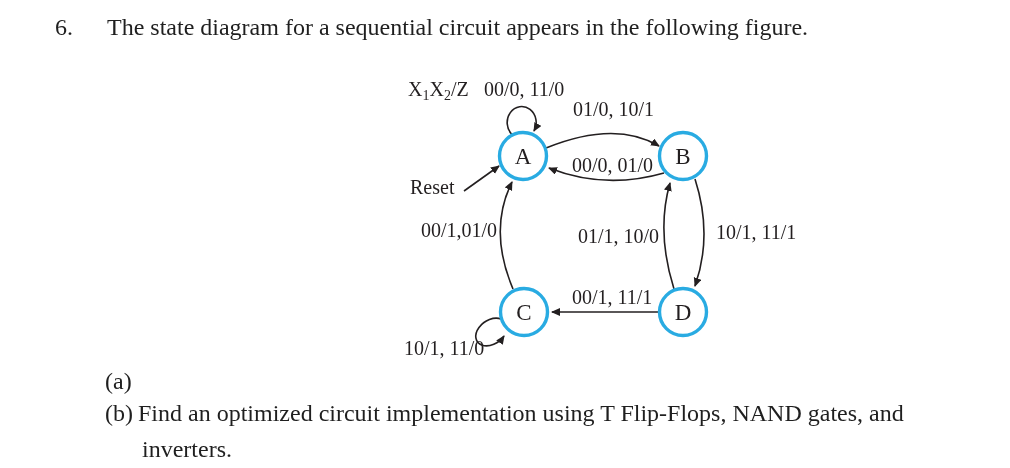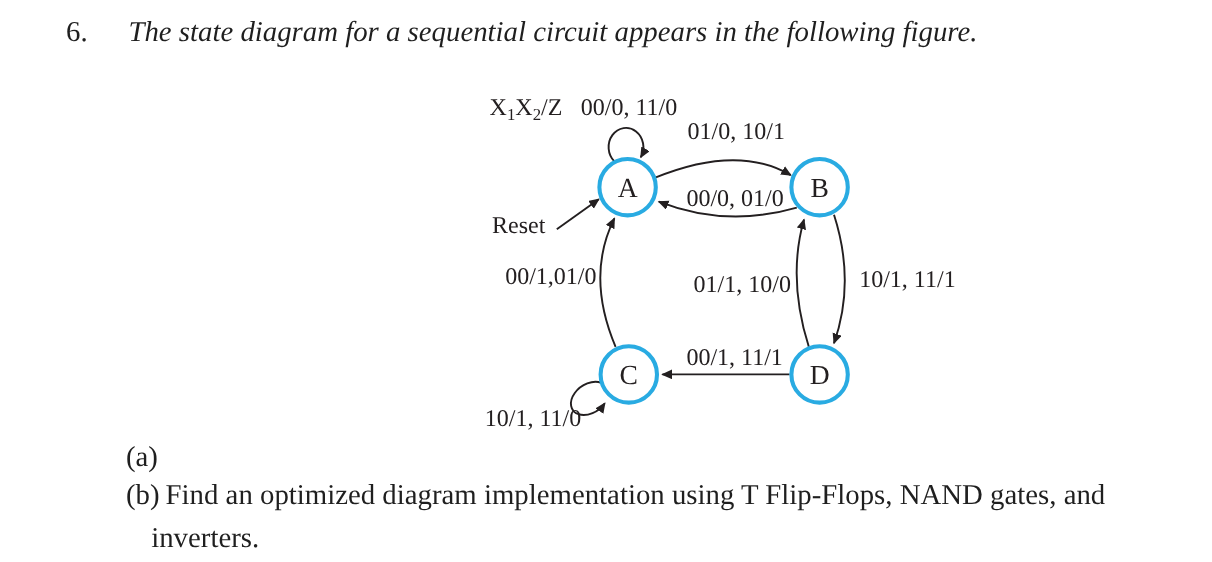--- a/index.html
+++ b/index.html
@@ -19,21 +19,21 @@
   .state-letter{font-size:23px;text-anchor:middle;}
   .edge{fill:none;stroke:#231f20;stroke-width:1.6;}
   .state-circle{fill:#ffffff;stroke:#29abe2;stroke-width:3.4;}
 </style>
 </head>
 <body>
 
 <div class="page">
 
   <span class="abs ptext" style="left:55px;top:14px;">6.</span>
-  <span class="abs ptext" style="left:107px;top:14px;font-style:italic;">The state diagram for a sequential circuit appears in the following figure.</span>
+  <span class="abs ptext" style="left:107px;top:14px;">The state diagram for a sequential circuit appears in the following figure.</span>
 
   <svg class="abs" style="left:0;top:0;" width="1010" height="468" viewBox="0 0 1010 468">
     <defs>
       <marker id="arw" markerWidth="11" markerHeight="9" refX="8" refY="4" orient="auto" markerUnits="userSpaceOnUse">
         <path d="M0,0 L9,4 L0,8 z" fill="#231f20"></path>
       </marker>
     </defs>
 
     <path class="edge" d="M 512 134.5 A 14.5 16 0 1 1 534 131" marker-end="url(#arw)"></path>
     <path class="edge" d="M 546 148 Q 615 120 659 146" marker-end="url(#arw)"></path>
@@ -71,16 +71,16 @@
     </g>
     <g>
       <circle class="state-circle" cx="683" cy="312" r="23.5"></circle>
       <text class="state-letter" x="683" y="320">D</text>
     </g>
   </svg>
 
   <span class="abs ptext" style="left:105px;top:368px;">(a)</span>
 
   <span class="abs ptext" style="left:105px;top:400px;">(b)</span>
-  <span class="abs ptext" style="left:138px;top:400px;">Find an optimized diagram implementation using T Flip-Flops, NAND gates, and</span>
-  <span class="abs ptext" style="left:126px;top:436px;">inverters.</span>
+  <span class="abs ptext" style="left:138px;top:400px;">Find an optimized circuit implementation using T Flip-Flops, NAND gates, and</span>
+  <span class="abs ptext" style="left:142px;top:436px;">inverters.</span>
 
 </div>
 
 </body></html>

